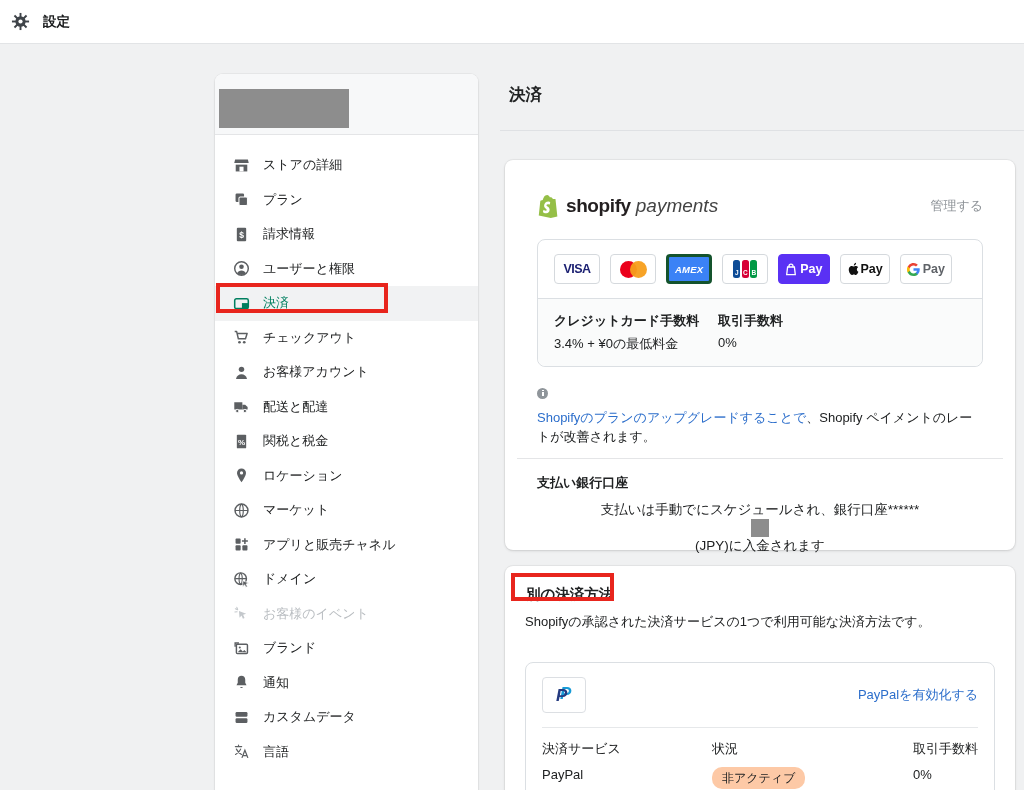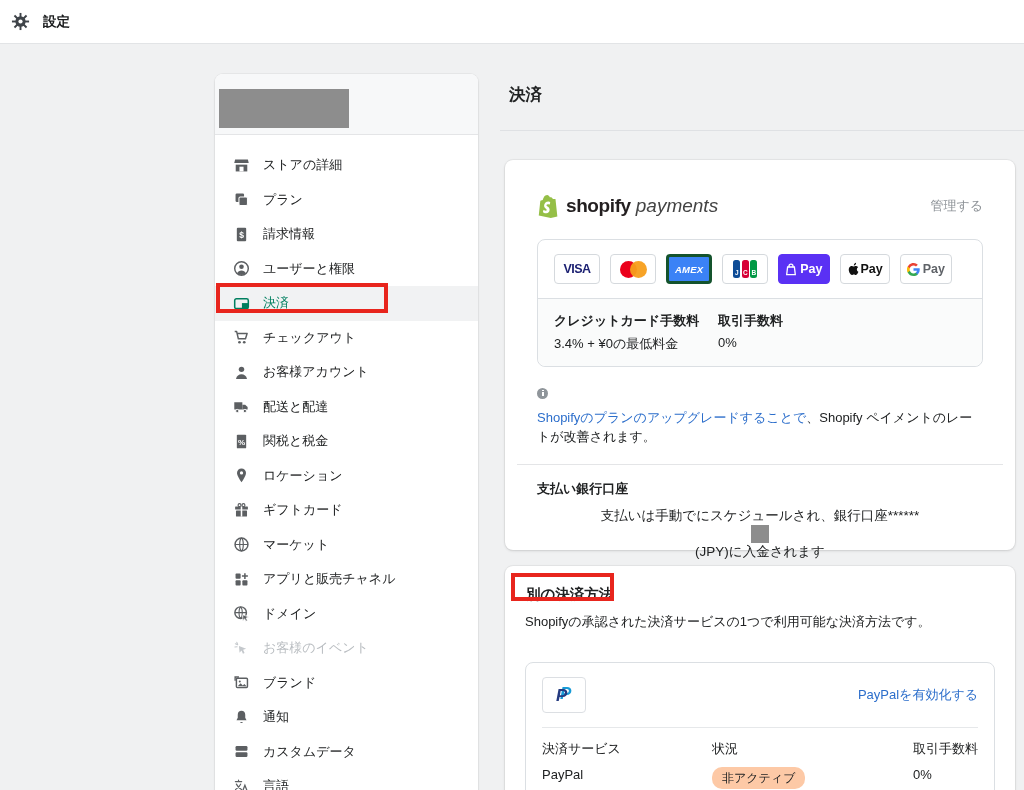--- a/index.html
+++ b/index.html
@@ -71,21 +71,21 @@
   .fee-label{font-weight:700;font-size:13px;margin-bottom:5px;}
   .fee-value{font-size:13px;}
 
   .info-icon{margin-top:21px;width:11px;height:11px;border-radius:50%;background:#8f959a;
     position:relative;display:block;}
   .info-icon::after{content:"";position:absolute;left:4.5px;top:4px;width:2px;height:4px;background:#fff;}
   .info-icon::before{content:"";position:absolute;left:4.5px;top:2px;width:2px;height:1.3px;background:#fff;}
   .upgrade-line{margin-top:9px;font-size:13px;line-height:19px;}
   .link{color:#2c6ecb;text-decoration:none;cursor:pointer;}
 
-  .bank-section{margin:18px -20px 0;border-top:1px solid #e4e5e7;padding:15px 20px 0;}
+  .bank-section{margin:12px -20px 0;border-top:1px solid #e4e5e7;padding:15px 20px 0;}
   .bank-title{font-weight:700;font-size:13px;margin-bottom:9px;}
   .bank-desc{font-size:13.5px;display:flex;align-items:center;white-space:nowrap;flex-direction:column;}
   .redact-inline{display:inline-block;width:18px;height:18px;background:#8d8d8d;margin:0 3px 0 2px;flex:none;}
   .btn{margin-top:15px;display:inline-block;background:#fff;border:1px solid #c6cace;border-radius:4px;
     padding:7px 15px;font-size:13px;color:#202223;cursor:pointer;box-shadow:0 1px 0 rgba(0,0,0,.04);}
 
   
   .alt-title{font-weight:700;font-size:14.5px;margin:1px 0 0 1px;}
   .alt-desc{font-size:13px;margin-top:9px;}
   .paypal-box{margin-top:31px;border:1px solid #dbdfe3;border-radius:8px;padding:14px 16px 15px;}
@@ -238,32 +238,20 @@
     <div class="menu-item">
       <span class="mi">
           <svg width="17" height="17" viewBox="0 0 20 20" fill="currentColor">
             <path d="M10 1.8a5.3 5.3 0 0 1 5.3 5.3c0 3.6-5.3 10.9-5.3 10.9S4.7 10.7 4.7 7.1A5.3 5.3 0 0 1 10 1.8z"></path>
             <circle cx="10" cy="7" r="1.9" fill="#fff"></circle>
           </svg>
         </span>
       <span>ロケーション</span>
     </div>
 
-    <div class="menu-item">
-      <span class="mi">
-          <svg width="17" height="17" viewBox="0 0 20 20" fill="currentColor">
-            <circle cx="7.7" cy="3.7" r="1.7" fill="none" stroke="currentColor" stroke-width="1.4"></circle>
-            <circle cx="12.3" cy="3.7" r="1.7" fill="none" stroke="currentColor" stroke-width="1.4"></circle>
-            <rect x="2.5" y="5.4" width="15" height="3.4" rx=".6"></rect>
-            <rect x="3.5" y="9.9" width="13" height="7.3" rx=".8"></rect>
-            <rect x="9.1" y="5.4" width="1.8" height="11.8" fill="#fff"></rect>
-          </svg>
-        </span>
-      <span>ギフトカード</span>
-    </div>
 
     <div class="menu-item">
       <span class="mi">
           <svg width="17" height="17" viewBox="0 0 20 20">
             <circle cx="10" cy="10" r="7.6" fill="none" stroke="currentColor" stroke-width="1.7"></circle>
             <path d="M2.4 10h15.2M10 2.4c2.8 2 2.8 13.2 0 15.2M10 2.4c-2.8 2-2.8 13.2 0 15.2" fill="none" stroke="currentColor" stroke-width="1.4"></path>
           </svg>
         </span>
       <span>マーケット</span>
     </div>

